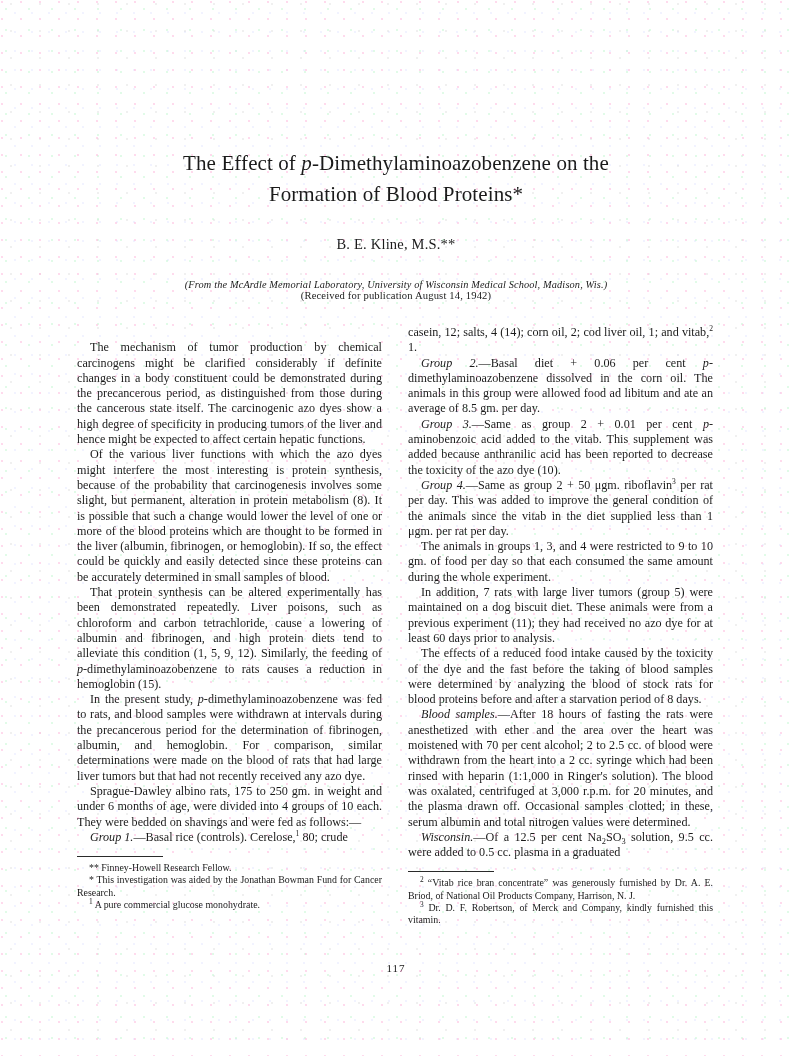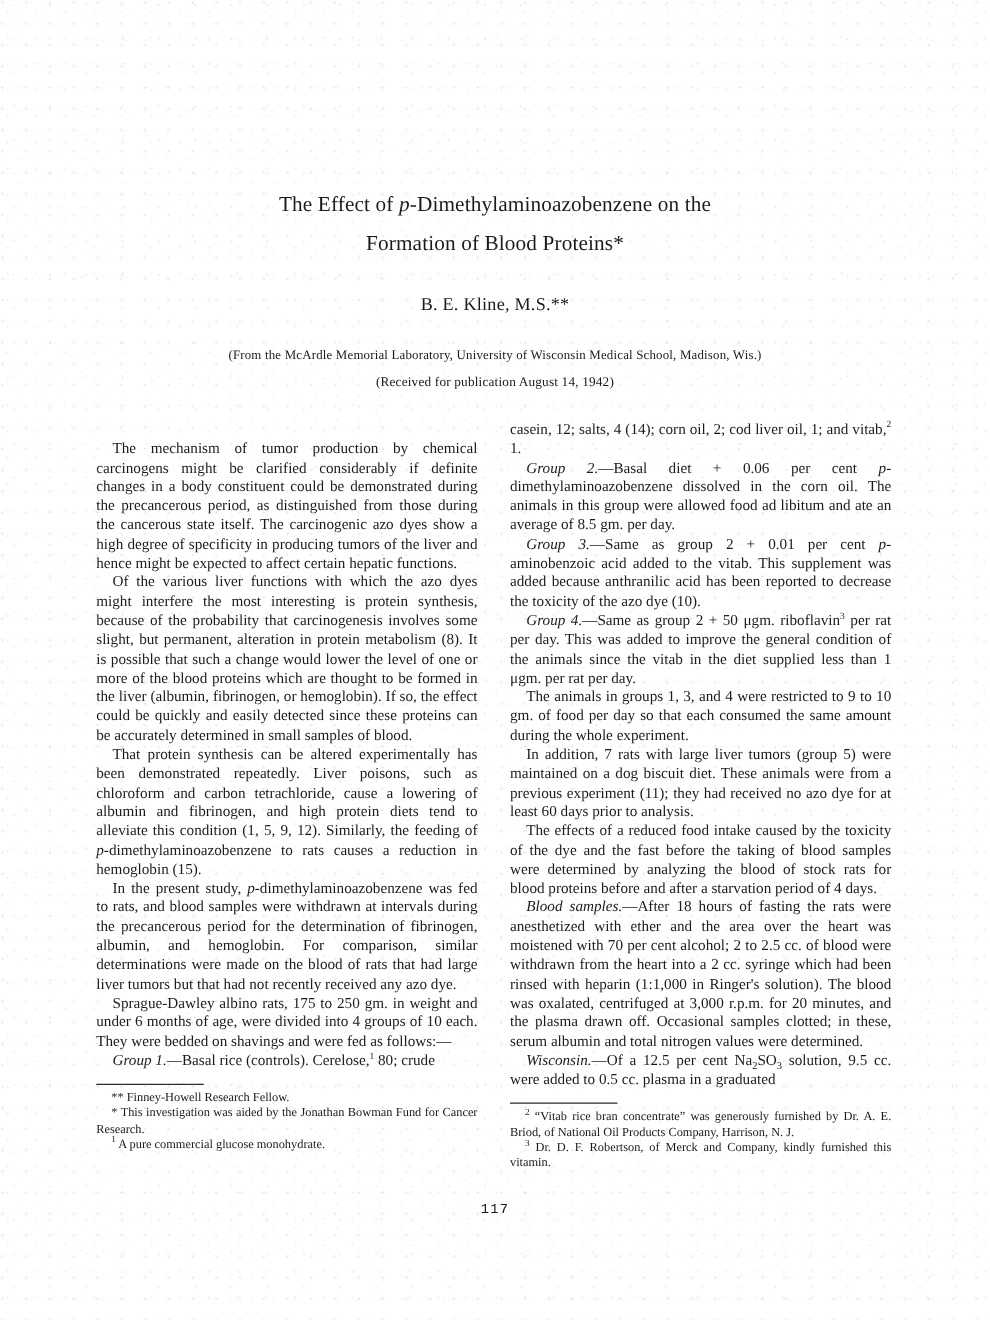--- a/index.html
+++ b/index.html
@@ -43,40 +43,40 @@
     top: 0;
     width: 638px;
   }
 
   
   .masthead {
     padding-top: 148px;
     text-align: center;
   }
   .doc-title {
-    font-size: 17px;
+    font-size: 21px;
     line-height: 31px;
     font-weight: normal;
     letter-spacing: .1px;
     margin: 0 auto;
     width: 560px;
   }
   .doc-title i { font-style: italic; }
   .byline {
     margin-top: 26px;
     font-size: 14.5px;
     letter-spacing: .2px;
   }
   .affiliation {
     margin-top: 26px;
     font-size: 10.3px;
+    font-style: italic;
     letter-spacing: .15px;
   }
   .received {
-    margin-top: 11px;
     font-size: 10.6px;
     letter-spacing: .15px;
   }
 
   
   .columns {
     margin-top: 24px;
     display: flex;
     gap: 26px;
     align-items: center;
@@ -135,21 +135,20 @@
   
   .folio {
     position: absolute;
     left: 0;
     right: 0;
     top: 962px;
     text-align: center;
     font-size: 11px;
     letter-spacing: 1px;
     z-index: 3;
-    font-family: Liberation Mono, monospace;
   }
 
   sup.fn {
     font-size: 7.6px;
     vertical-align: super;
     line-height: 0;
   }
   sub.chem {
     font-size: 8.4px;
     vertical-align: sub;
@@ -195,21 +194,21 @@
         <p class="noindent"><span>casein, 12; salts, 4 (14); corn oil, 2; cod liver oil, 1; and vitab,</span><sup class="fn">2</sup><span> 1.</span></p>
 
         <p class="indent"><i>Group 2.</i><span>—Basal diet + 0.06 per cent </span><i>p</i><span>-dimethylaminoazobenzene dissolved in the corn oil. The animals in this group were allowed food ad libitum and ate an average of 8.5 gm. per day.</span></p>
 
         <p class="indent"><i>Group 3.</i><span>—Same as group 2 + 0.01 per cent </span><i>p</i><span>-aminobenzoic acid added to the vitab. This supplement was added because anthranilic acid has been reported to decrease the toxicity of the azo dye (10).</span></p>
 
         <p class="indent"><i>Group 4.</i><span>—Same as group 2 + 50 μgm. riboflavin</span><sup class="fn">3</sup><span> per rat per day. This was added to improve the general condition of the animals since the vitab in the diet supplied less than 1 μgm. per rat per day.</span></p>
 
         <p class="indent">The animals in groups 1, 3, and 4 were restricted to 9 to 10 gm. of food per day so that each consumed the same amount during the whole experiment.</p>
         <p class="indent">In addition, 7 rats with large liver tumors (group 5) were maintained on a dog biscuit diet. These animals were from a previous experiment (11); they had received no azo dye for at least 60 days prior to analysis.</p>
-        <p class="indent">The effects of a reduced food intake caused by the toxicity of the dye and the fast before the taking of blood samples were determined by analyzing the blood of stock rats for blood proteins before and after a starvation period of 4 days.</p>
+        <p class="indent">The effects of a reduced food intake caused by the toxicity of the dye and the fast before the taking of blood samples were determined by analyzing the blood of stock rats for blood proteins before and after a starvation period of 8 days.</p>
 
         <p class="indent"><i>Blood samples.</i><span>—After 18 hours of fasting the rats were anesthetized with ether and the area over the heart was moistened with 70 per cent alcohol; 2 to 2.5 cc. of blood were withdrawn from the heart into a 2 cc. syringe which had been rinsed with heparin (1:1,000 in Ringer's solution). The blood was oxalated, centrifuged at 3,000 r.p.m. for 20 minutes, and the plasma drawn off. Occasional samples clotted; in these, serum albumin and total nitrogen values were determined.</span></p>
 
         <p class="indent"><i>Wisconsin.</i><span>—Of a 12.5 per cent Na</span><sub class="chem">2</sub><span>SO</span><sub class="chem">3</sub><span> solution, 9.5 cc. were added to 0.5 cc. plasma in a graduated</span></p>
 
         <div class="footnotes">
           <p><sup>2</sup><span> “Vitab rice bran concentrate” was generously furnished by Dr. A. E. Briod, of National Oil Products Company, Harrison, N. J.</span></p>
           <p><sup>3</sup><span> Dr. D. F. Robertson, of Merck and Company, kindly furnished this vitamin.</span></p>
         </div>
       </div>

